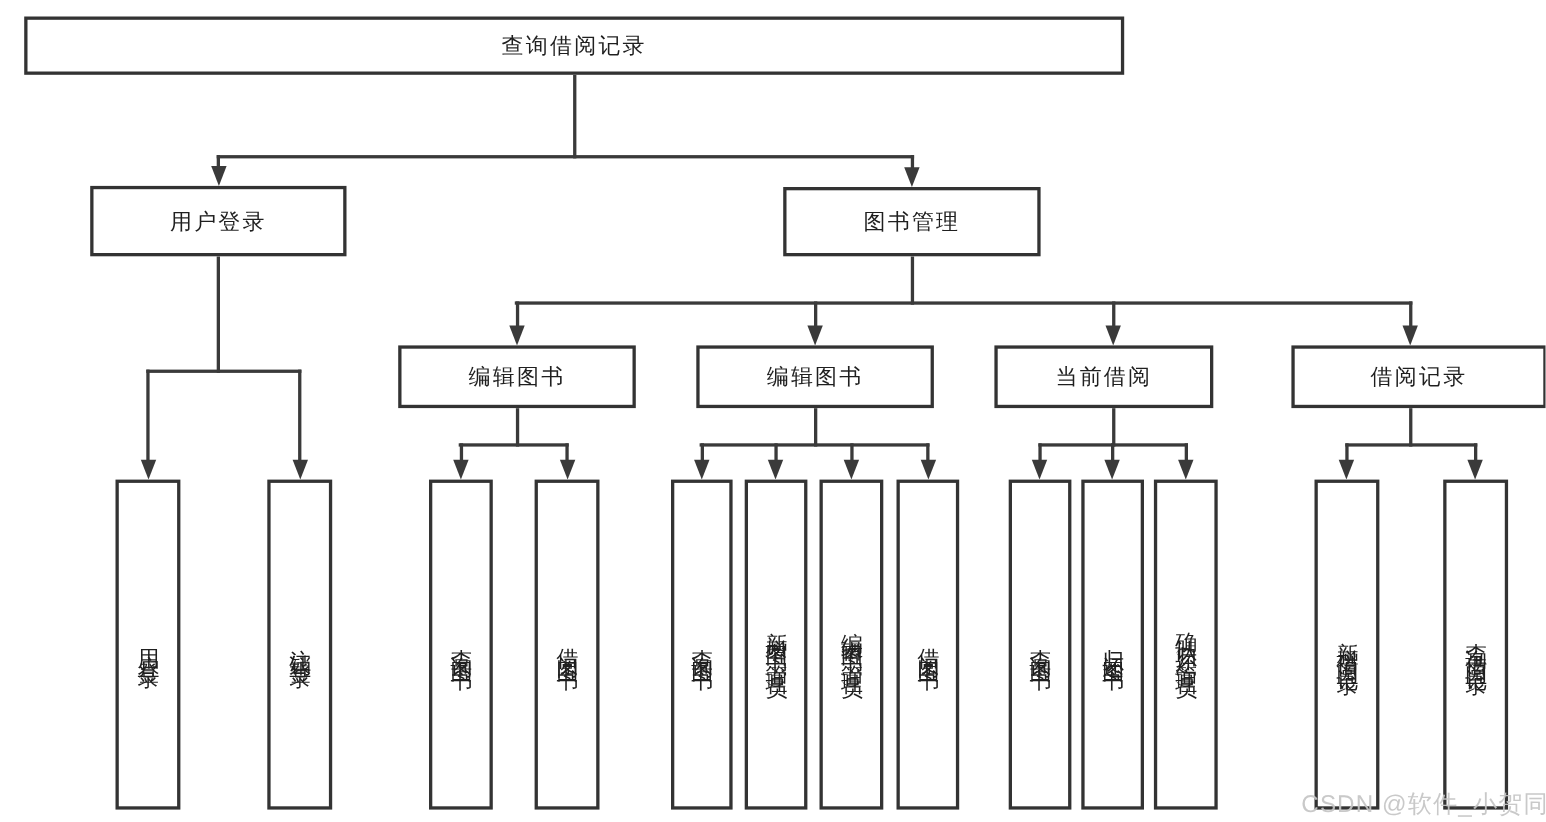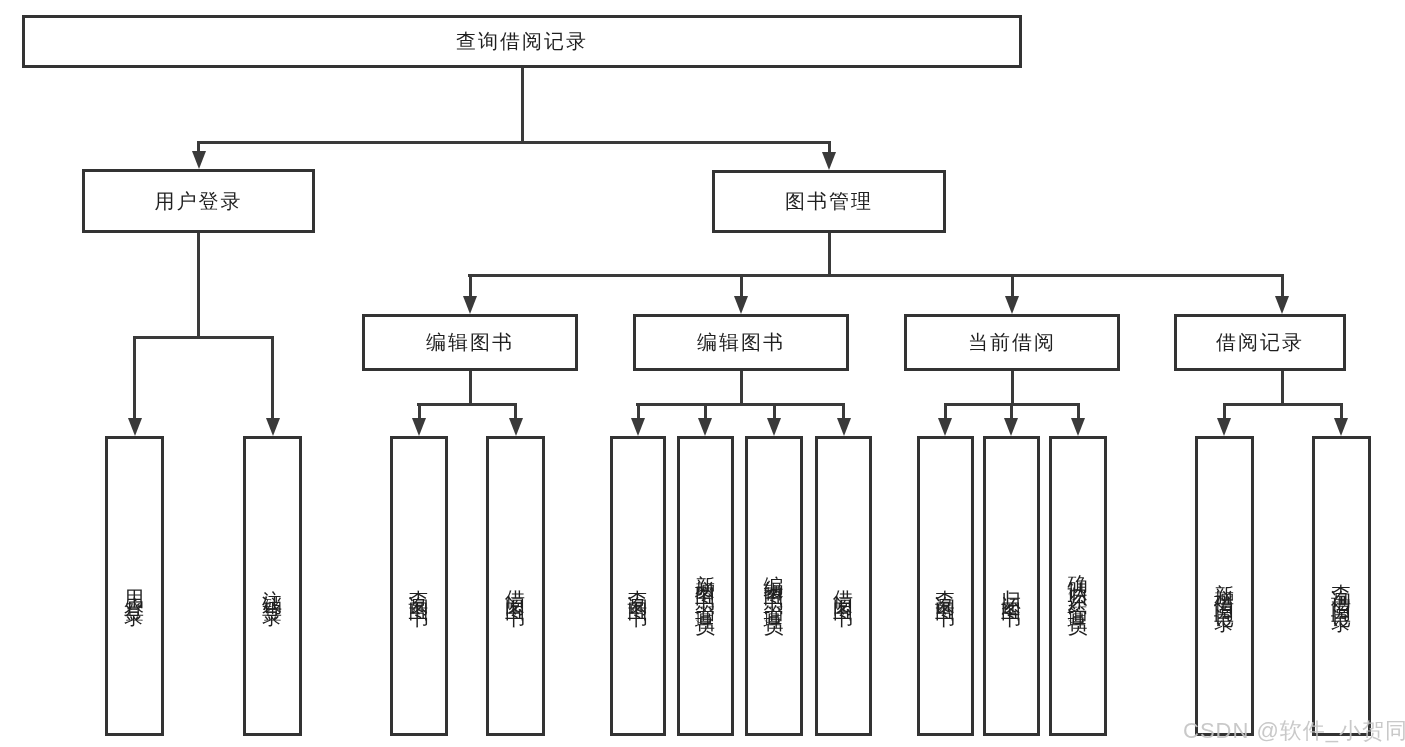--- a/index.html
+++ b/index.html
@@ -59,22 +59,22 @@
 <div class="arrow" style="left:463px;top:296px;"></div>
 <div class="vline" style="left:740px;top:274px;height:24px;"></div>
 <div class="arrow" style="left:734px;top:296px;"></div>
 <div class="vline" style="left:1011px;top:274px;height:24px;"></div>
 <div class="arrow" style="left:1005px;top:296px;"></div>
 <div class="vline" style="left:1281px;top:274px;height:24px;"></div>
 <div class="arrow" style="left:1275px;top:296px;"></div>
 
 <div class="box" style="left:362px;top:314px;width:216px;height:57px;">编辑图书</div>
 <div class="box" style="left:633px;top:314px;width:216px;height:57px;">编辑图书</div>
-<div class="box" style="left:904px;top:314px;width:216px;height:57px;">当前借阅</div>
-<div class="box" style="left:1174px;top:314px;width:172px;height:57px;">借阅记录</div>
+<div class="box" style="left:904px;top:314px;width:199px;height:57px;">当前借阅</div>
+<div class="box" style="left:1174px;top:314px;width:232px;height:57px;">借阅记录</div>
 
 <div class="vline" style="left:469px;top:371px;height:35px;"></div>
 <div class="hline" style="left:417px;top:403px;width:100px;"></div>
 <div class="vline" style="left:418px;top:403px;height:17px;"></div>
 <div class="arrow" style="left:412px;top:418px;"></div>
 <div class="vline" style="left:514px;top:403px;height:17px;"></div>
 <div class="arrow" style="left:509px;top:418px;"></div>
 
 <div class="vline" style="left:740px;top:371px;height:35px;"></div>
 <div class="hline" style="left:636px;top:403px;width:209px;"></div>

